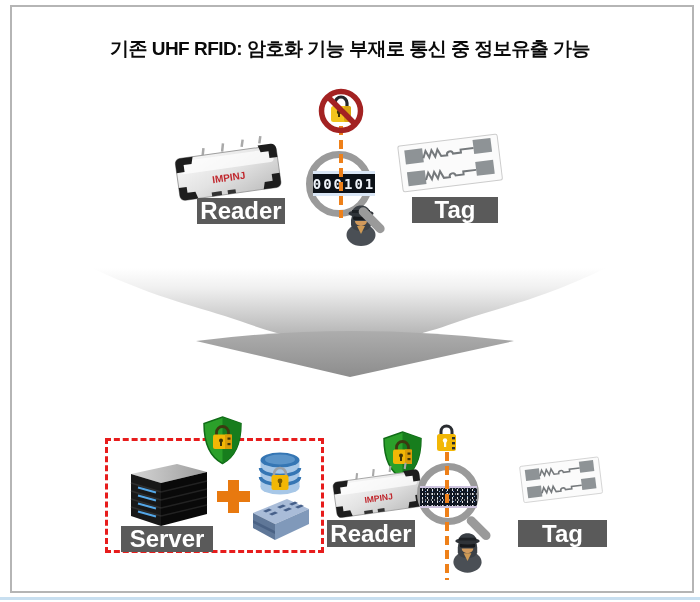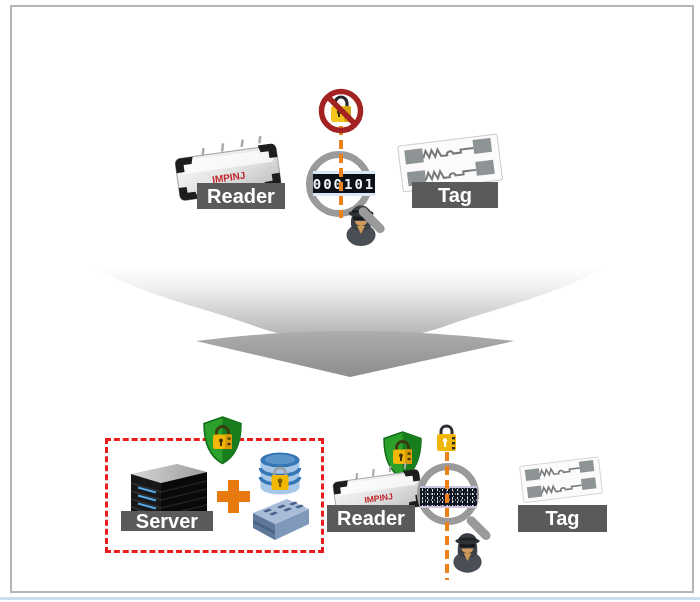--- a/index.html
+++ b/index.html
@@ -3,22 +3,22 @@
 <meta charset="utf-8">
 <style>
   html,body{margin:0;padding:0;background:#fff;}
   #canvas{position:relative;width:700px;height:602px;background:#ffffff;overflow:hidden;
           font-family:"Liberation Sans",sans-serif;}
   .abs{position:absolute;}
   .frame{left:10px;top:5px;width:680px;height:584px;border:2px solid #b5b5b5;}
   .footer-line{left:0;top:597px;width:700px;height:3px;background:#c8dff0;}
   .title{left:0;width:700px;text-align:center;font-weight:bold;font-size:19px;color:#0a0a0a;
          letter-spacing:-0.5px;}
-  .label-box{background:#5a5a5a;color:#fff;font-weight:bold;font-size:20px;
-             display:flex;align-items:center;justify-content:center;z-index:7;}
+  .label-box{background:#5a5a5a;color:#fff;font-weight:bold;font-size:24px;
+             display:flex;align-items:center;justify-content:center;z-index:7;margin-top:15px;}
   .dash-line{width:4px;background:repeating-linear-gradient(180deg,#ee8019 0 9px,transparent 9px 14px);
              z-index:4;}
   .data-strip{background:#0c1118;border-top:3px solid #d9e6f6;border-bottom:3px solid #d9e6f6;
               color:#eef3fa;font-family:"DejaVu Sans Mono",monospace;font-weight:bold;
               display:flex;align-items:center;justify-content:center;z-index:3;}
   .noise-strip{background-color:#101722;
      background-image:
        radial-gradient(circle, rgba(255,255,255,0.9) 0 0.8px, transparent 1px),
        radial-gradient(circle, rgba(160,200,255,0.8) 0 0.8px, transparent 1px),
        radial-gradient(circle, rgba(255,255,255,0.5) 0 0.7px, transparent 1px);
@@ -60,20 +60,21 @@
       <linearGradient id="srvTop" x1="0" y1="0" x2="1" y2="0">
         <stop offset="0" stop-color="#d6d6d6"></stop>
           <stop offset="1" stop-color="#9c9c9c"></stop>
       </linearGradient>
     </defs>
   </svg>
 
   <div class="abs frame"></div>
   <div class="abs footer-line"></div>
 
+  <div class="abs title" style="top:36px;">기존 UHF RFID: 암호화 기능 부재로 통신 중 정보유출 가능</div>
 
   <svg class="abs" style="left:167px;top:140px;" width="122" height="63" viewBox="0 0 122 63">
     <g transform="rotate(-8 61 32)">
       <path d="M38,13 l2,-8 M58,11 l2,-8 M78,9 l2,-7 M96,8 l2,-7" stroke="#a9a9a9" stroke-width="2.5" fill="none"></path>
       <rect x="10" y="12" width="102" height="42" rx="5" fill="url(#rdBody)" stroke="#9e9e9e"></rect>
       <rect x="14" y="15" width="94" height="13" rx="3" fill="#ffffff" opacity="0.7"></rect>
       <path d="M10,26 v-9 a5,5 0 0 1 5,-5 h13 l-2,7 h-8 v7 z" fill="#1d1d1d"></path>
       <path d="M112,24 v-9 a5,5 0 0 0 -5,-5 h-13 l2,7 h8 v7 z" fill="#1d1d1d"></path>
       <path d="M10,41 v8 a5,5 0 0 0 5,5 h13 l-2,-7 h-8 v-6 z" fill="#1d1d1d"></path>
       <path d="M112,40 v9 a5,5 0 0 1 -5,5 h-13 l2,-7 h8 v-7 z" fill="#1d1d1d"></path>
@@ -162,21 +163,21 @@
       <line x1="36" y1="48" x2="82" y2="37"></line>
         <line x1="36" y1="56" x2="82" y2="45"></line>
     </g>
     <g stroke="#54a7e8" stroke-width="2">
       <line x1="13" y1="27.5" x2="31" y2="32.5"></line>
         <line x1="13" y1="35.5" x2="31" y2="40.5"></line>
       <line x1="13" y1="43.5" x2="31" y2="48.5"></line>
         <line x1="13" y1="51.5" x2="31" y2="56.5"></line>
     </g>
   </svg>
-  <div class="abs label-box" style="left:121px;top:511px;width:92px;height:20px;">Server</div>
+  <div class="abs label-box" style="left:121px;top:511px;width:92px;height:26px;">Server</div>
 
   <div class="abs plus" style="left:217px;top:480px;width:33px;height:33px;"></div>
 
   <svg class="abs z2" style="left:256px;top:449px;" width="48" height="47" viewBox="0 0 48 47">
     <rect x="4.5" y="11" width="39" height="27" fill="#a7c7e7"></rect>
     <ellipse cx="24" cy="38" rx="19.5" ry="7.5" fill="#a7c7e7"></ellipse>
     <path d="M4.5,19 a19.5,7.5 0 0 0 39,0" stroke="#3576b4" stroke-width="3.5" fill="none"></path>
     <path d="M4.5,28 a19.5,7.5 0 0 0 39,0" stroke="#3576b4" stroke-width="3.5" fill="none"></path>
     <ellipse cx="24" cy="11" rx="19.5" ry="7.5" fill="#3576b4"></ellipse>
     <ellipse cx="24" cy="10.5" rx="15" ry="5" fill="#5b94c9"></ellipse>

